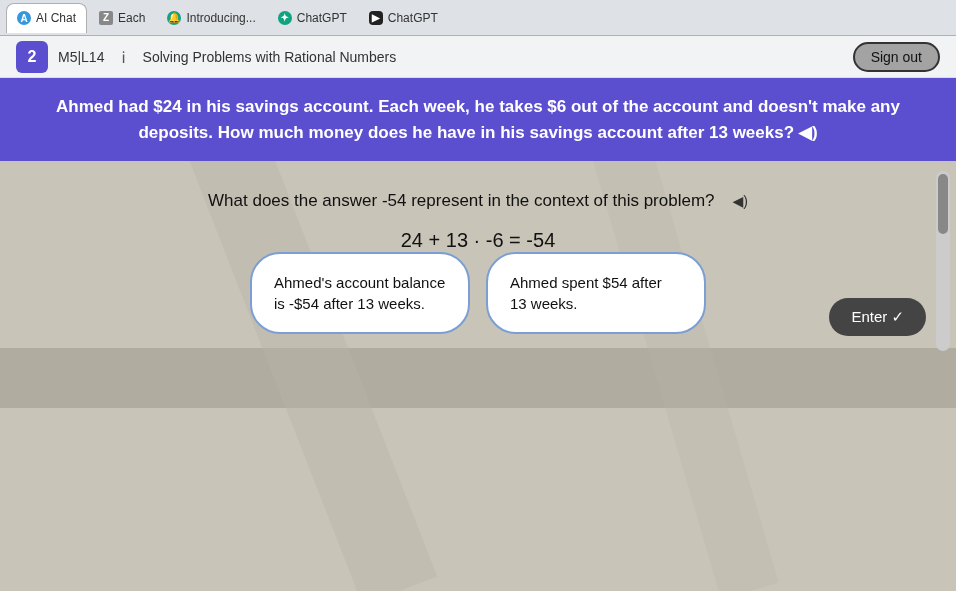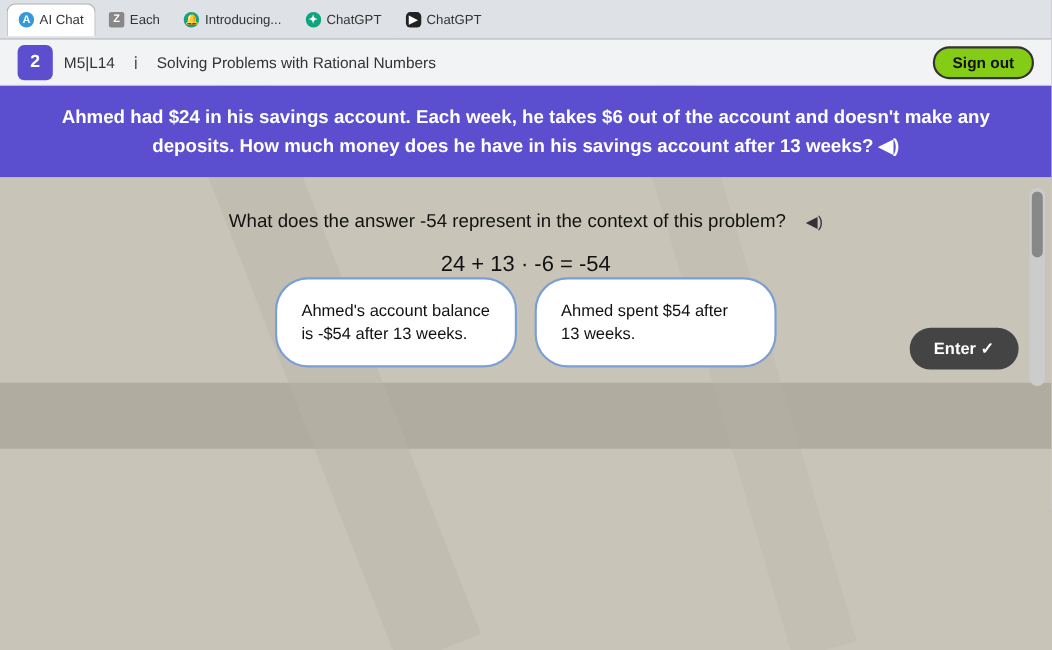--- a/index.html
+++ b/index.html
@@ -90,26 +90,26 @@
       font-size: 14px;
       color: #333;
       font-weight: 500;
     }
     .nav-lesson .info-icon {
       color: #555;
       font-size: 16px;
       cursor: pointer;
     }
     .sign-out-btn {
-      background: #84cc16;
+      background: #a3a3a3;
       border: 2px solid #333;
       border-radius: 20px;
       padding: 5px 16px;
       font-size: 14px;
-      font-weight: 700;
+      font-weight: 400;
       cursor: pointer;
       color: #111;
     }
 
     
     .main-content {
       width: 100%;
       height: calc(591px - 36px - 42px);
       background: #d0cfc8;
       background-image:
@@ -205,21 +205,21 @@
     .enter-btn {
       position: absolute;
       bottom: 18px;
       right: 30px;
       background: #444;
       color: white;
       border: none;
       border-radius: 22px;
       padding: 10px 22px;
       font-size: 15px;
-      font-weight: 700;
+      font-weight: 400;
       cursor: pointer;
       display: flex;
       align-items: center;
       gap: 6px;
     }
 
     .speaker-icon {
       font-size: 14px;
       color: #333;
     }

